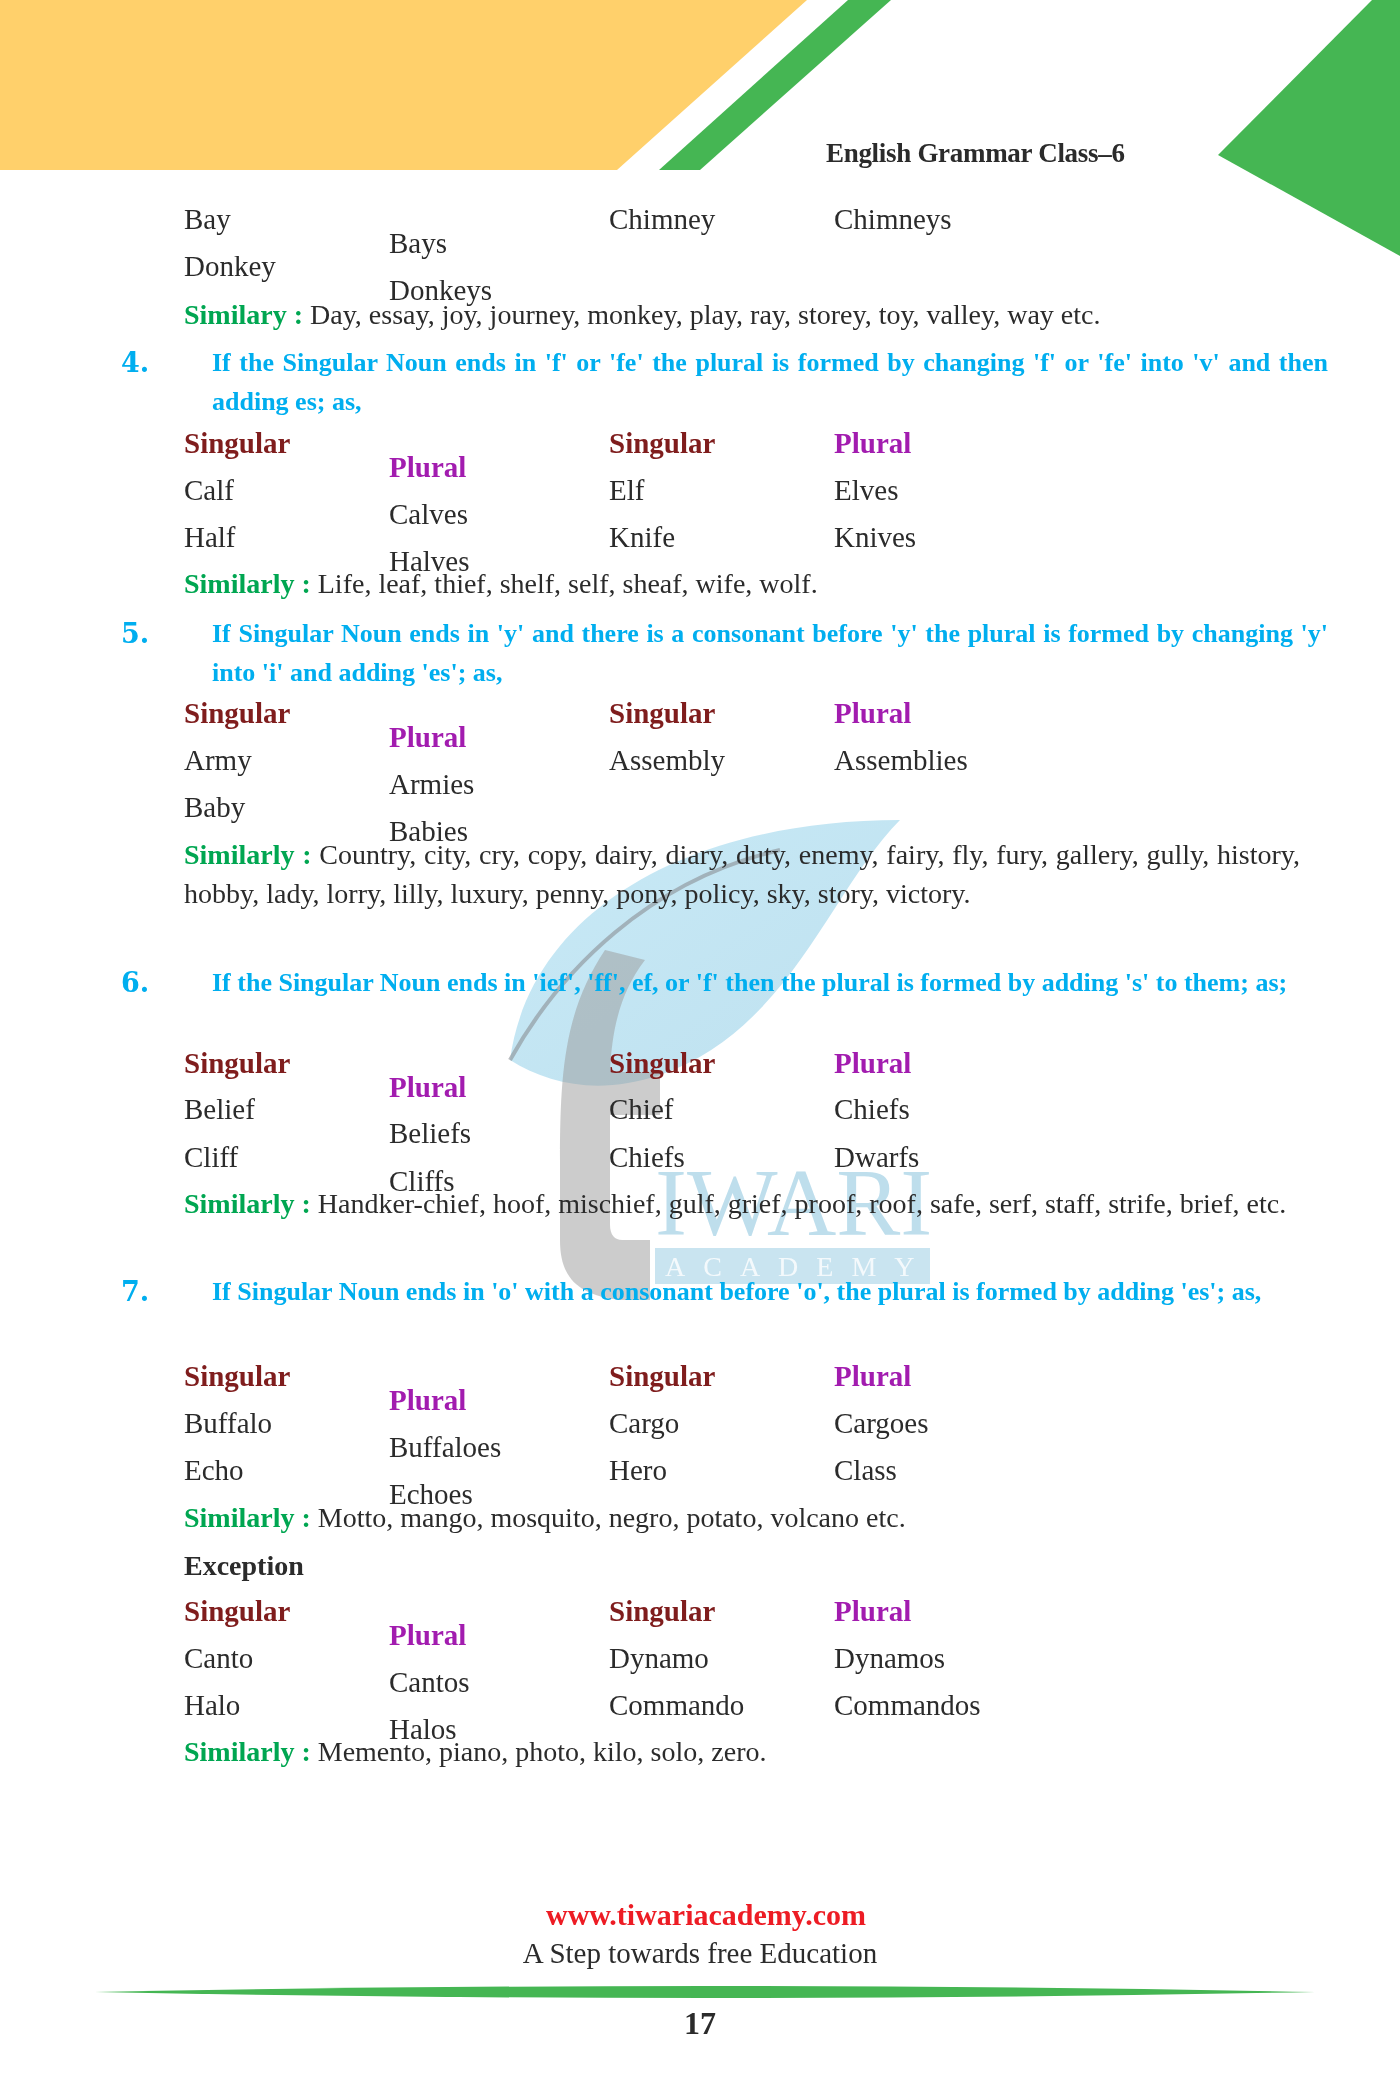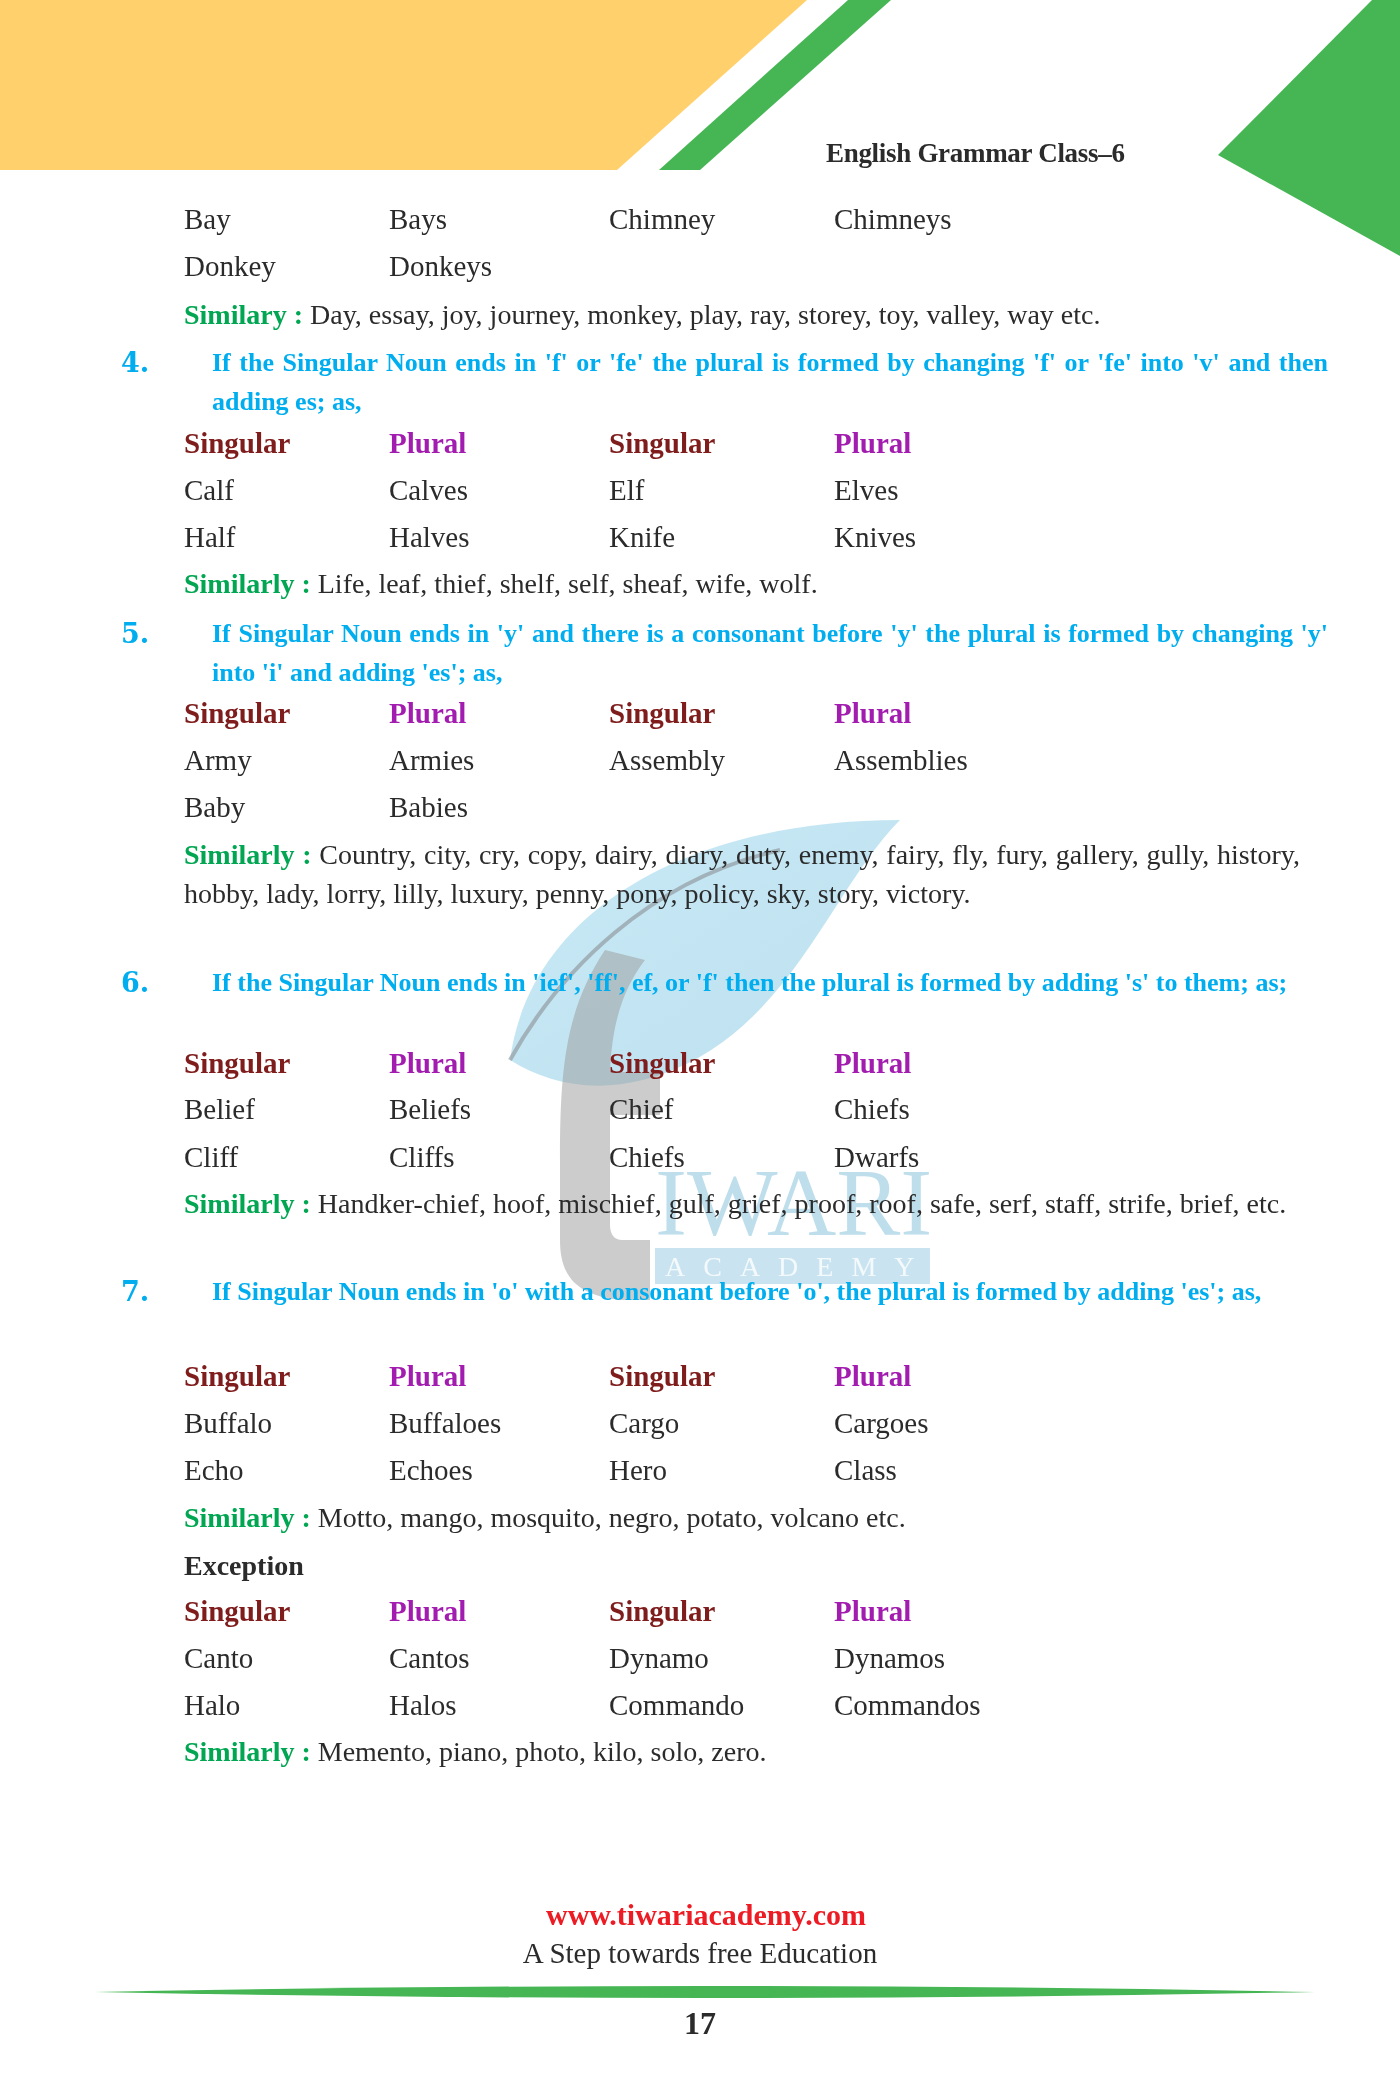--- a/index.html
+++ b/index.html
@@ -9,21 +9,21 @@
   .header-title { position: absolute; left: 826px; top: 138px; font-size: 27px; font-weight: bold;
                   color: #2b2b2b; letter-spacing: -0.3px; font-family: "Liberation Serif", serif; }
   .watermark { position: absolute; left: 360px; top: 740px; width: 580px; height: 600px; pointer-events: none; }
   .content { position: absolute; left: 0; top: 0; width: 1400px; }
   .rule-num { position: absolute; left: 121px; font-weight: bold; color: #00aeef; font-size: 27px; }
   .rule-text { position: absolute; left: 184px; width: 1116px; font-weight: bold; color: #00aeef;
                font-size: 26px; line-height: 39px; text-align: justify; font-family: "Liberation Serif", serif; margin-left: 28px; }
   .col { position: absolute; font-size: 29px; font-family: "Liberation Serif", serif; color: #2b2b2b; white-space: nowrap; }
   .col.h-sing { color: #7f1d1d; font-weight: bold; }
   .col.h-plur { color: #a21caf; font-weight: bold; }
-  .c1 { left: 184px; } .c2 { left: 389px; } .c3 { left: 609px; } .c4 { left: 834px; }
+  .c1 { left: 184px; } .c2 { left: 389px; margin-top: 24px; } .c3 { left: 609px; } .c4 { left: 834px; }
   .similar { position: absolute; left: 184px; width: 1116px; font-size: 28px; line-height: 39px;
              font-family: "Liberation Serif", serif; color: #2b2b2b; text-align: justify; }
   .similar .lbl { color: #00a651; font-weight: bold; }
   .exception { position: absolute; left: 184px; font-size: 28px; font-weight: bold; color: #2b2b2b; font-family: "Liberation Serif", serif; }
   .footer-url { position: absolute; left: 0; width: 1400px; top: 1898px; text-align: center; font-size: 30px;
                 font-weight: bold; color: #ed1c24; font-family: "Liberation Serif", serif; padding-left: 6px; }
   .footer-tag { position: absolute; left: 0; width: 1400px; top: 1937px; text-align: center; font-size: 29px;
                 color: #2b2b2b; font-family: "Liberation Serif", serif; }
   .footer-rule { position: absolute; left: 95px; top: 1984px; width: 1220px; height: 16px; }
   .page-num { position: absolute; left: 0; width: 1400px; top: 2005px; text-align: center; font-size: 32px;

